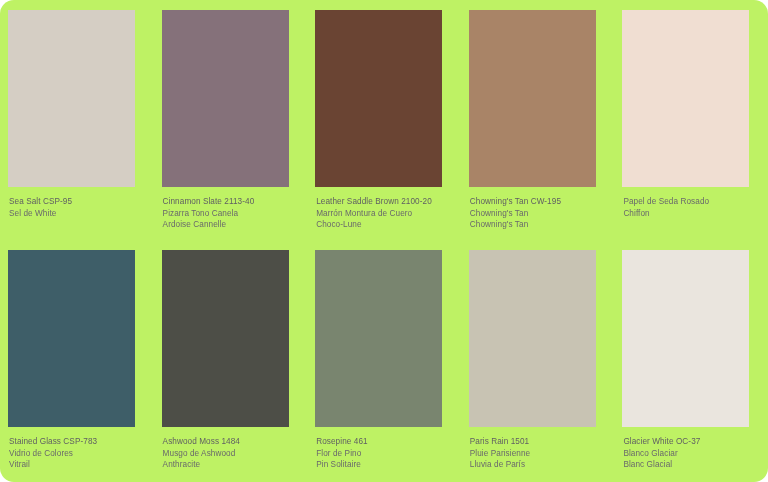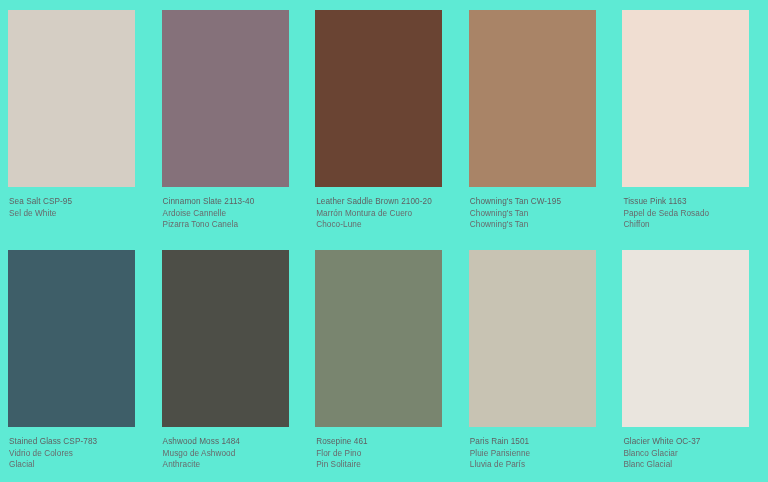--- a/index.html
+++ b/index.html
@@ -54,34 +54,34 @@
     white-space: nowrap;
   }
 
   .swatch-line.name {
     color: #606062;
   }
 </style>
 </head>
 <body>
 
-<div id="swatch-grid" style="background: #5eead4; grid-template-columns: repeat(5, 153.6px);">
+<div id="swatch-grid" style="background: #bef264; grid-template-columns: repeat(5, 153.6px); border-radius: 14px;">
     <div class="swatch-cell">
       <div class="swatch-chip" style="background: rgb(213, 206, 196);"></div>
       <div class="swatch-labels">
         <span class="swatch-line name">Sea Salt CSP-95</span>
         <span class="swatch-line">Sel de White</span>
       </div>
     </div>
     <div class="swatch-cell">
       <div class="swatch-chip" style="background: rgb(133, 113, 122);"></div>
       <div class="swatch-labels">
         <span class="swatch-line name">Cinnamon Slate 2113-40</span>
+        <span class="swatch-line">Pizarra Tono Canela</span>
         <span class="swatch-line">Ardoise Cannelle</span>
-        <span class="swatch-line">Pizarra Tono Canela</span>
       </div>
     </div>
     <div class="swatch-cell">
       <div class="swatch-chip" style="background: rgb(106, 68, 51);"></div>
       <div class="swatch-labels">
         <span class="swatch-line name">Leather Saddle Brown 2100-20</span>
         <span class="swatch-line">Marrón Montura de Cuero</span>
         <span class="swatch-line">Choco-Lune</span>
       </div>
     </div>
@@ -89,31 +89,30 @@
       <div class="swatch-chip" style="background: rgb(169, 132, 103);"></div>
       <div class="swatch-labels">
         <span class="swatch-line name">Chowning's Tan CW-195</span>
         <span class="swatch-line">Chowning's Tan</span>
         <span class="swatch-line">Chowning's Tan</span>
       </div>
     </div>
     <div class="swatch-cell">
       <div class="swatch-chip" style="background: rgb(240, 222, 210);"></div>
       <div class="swatch-labels">
-        <span class="swatch-line name">Tissue Pink 1163</span>
         <span class="swatch-line">Papel de Seda Rosado</span>
         <span class="swatch-line">Chiffon</span>
       </div>
     </div>
     <div class="swatch-cell">
       <div class="swatch-chip" style="background: rgb(62, 94, 104);"></div>
       <div class="swatch-labels">
         <span class="swatch-line name">Stained Glass CSP-783</span>
         <span class="swatch-line">Vidrio de Colores</span>
-        <span class="swatch-line">Glacial</span>
+        <span class="swatch-line">Vitrail</span>
       </div>
     </div>
     <div class="swatch-cell">
       <div class="swatch-chip" style="background: rgb(77, 78, 71);"></div>
       <div class="swatch-labels">
         <span class="swatch-line name">Ashwood Moss 1484</span>
         <span class="swatch-line">Musgo de Ashwood</span>
         <span class="swatch-line">Anthracite</span>
       </div>
     </div>

